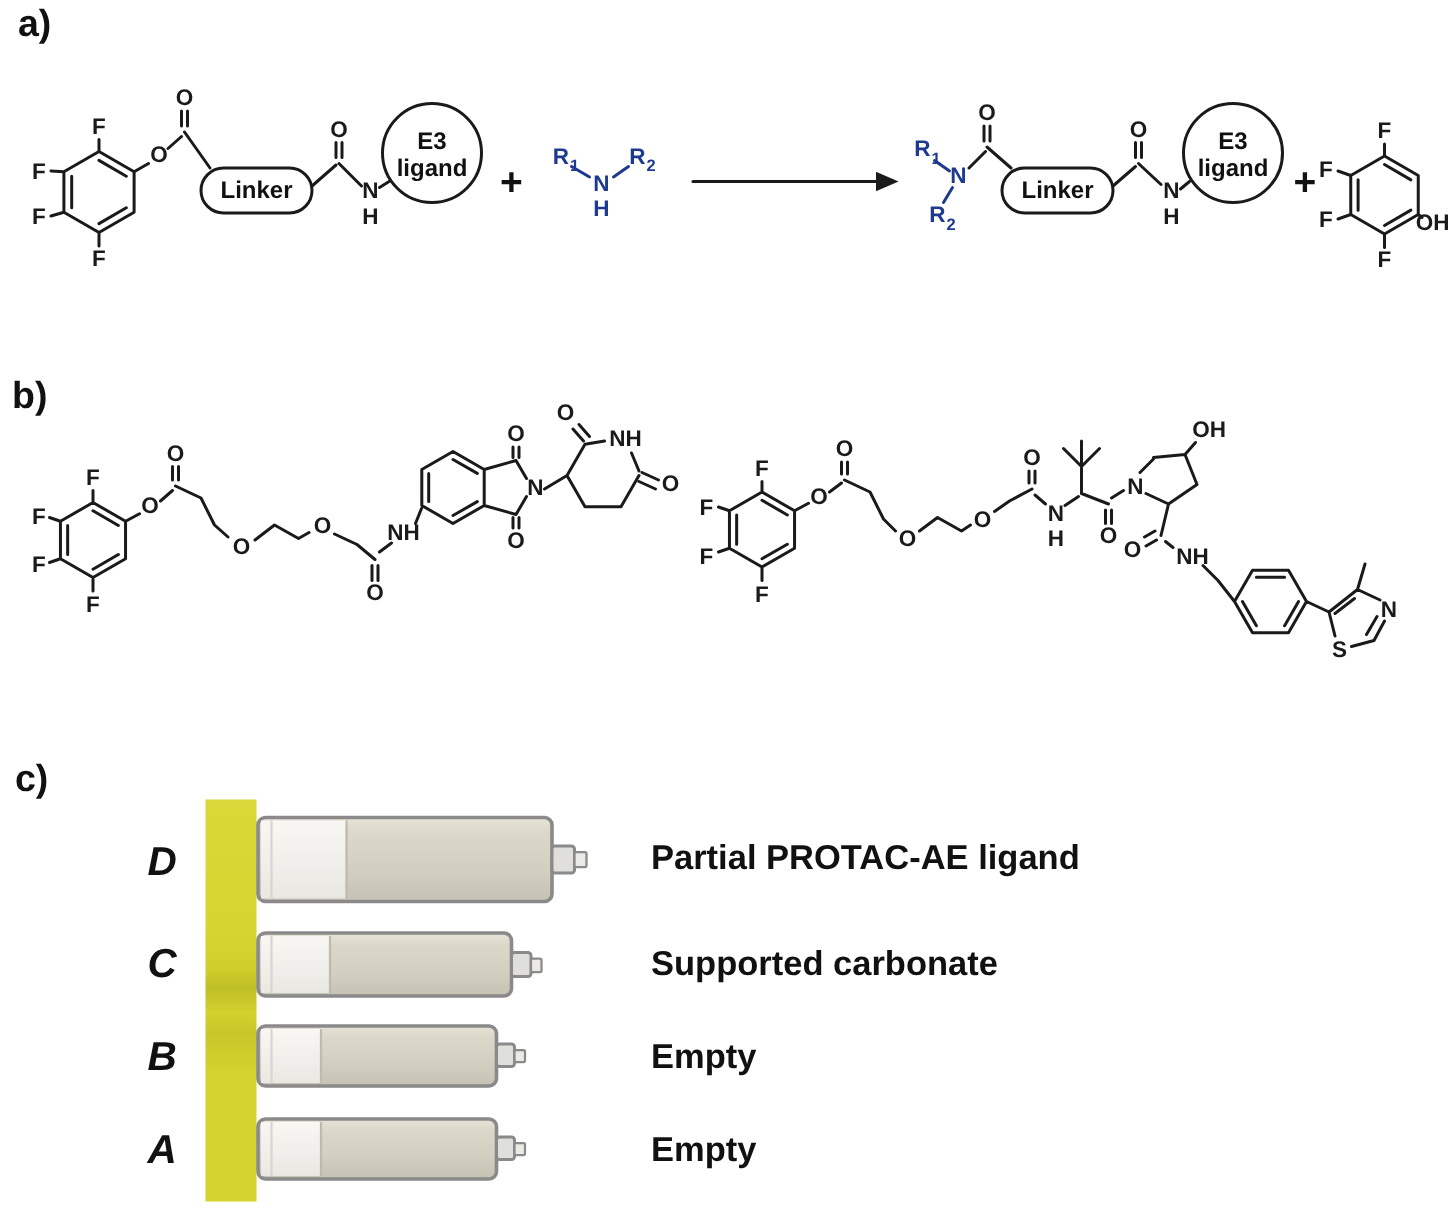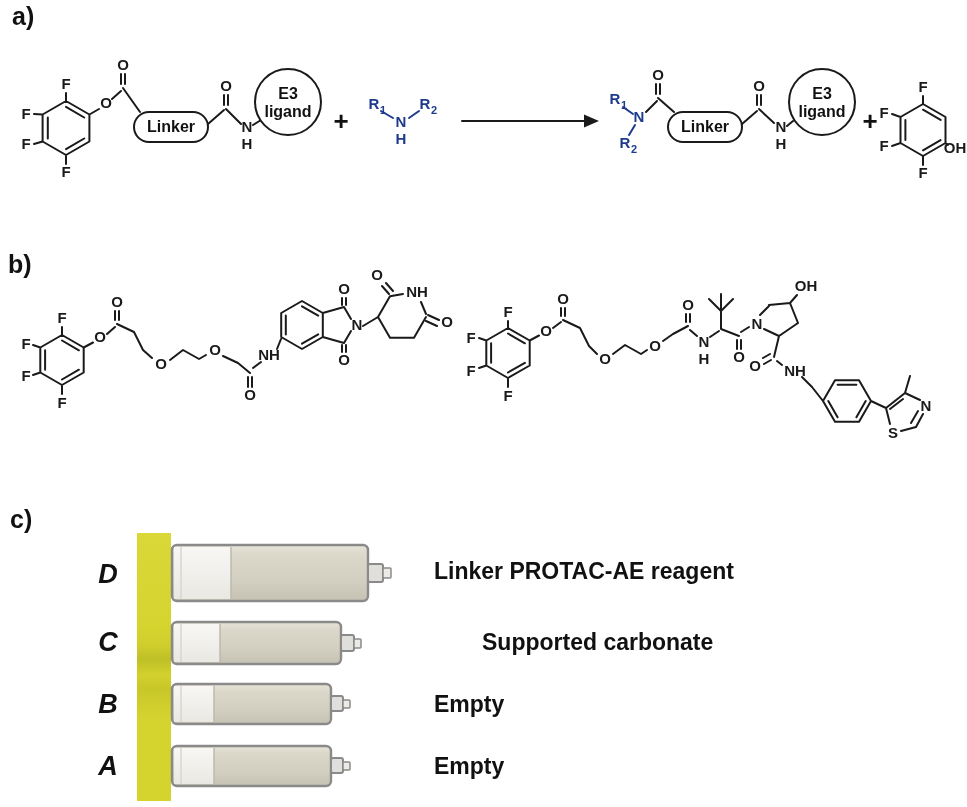--- a/index.html
+++ b/index.html
@@ -268,18 +268,18 @@
       <rect class="cart-tip" x="331" y="253" width="12" height="15" rx="2"></rect>
       <rect class="cart-nozzle" x="343" y="257" width="7" height="8" rx="1"></rect>
     </g>
   </svg>
 
   <div class="row-letter" style="top:559px;">D</div>
   <div class="row-letter" style="top:627px;">C</div>
   <div class="row-letter" style="top:689px;">B</div>
   <div class="row-letter" style="top:751px;">A</div>
 
-  <div class="row-label" style="top:558px;">Linker PROTAC-AE reagent</div>
-  <div class="row-label" style="top:629px;margin-left:48px;">Supported carbonate</div>
+  <div class="row-label" style="top:558px;">Partial PROTAC-AE ligand</div>
+  <div class="row-label" style="top:629px;">Supported carbonate</div>
   <div class="row-label" style="top:691px;">Empty</div>
   <div class="row-label" style="top:753px;">Empty</div>
 
 </div>
 
 </body></html>

